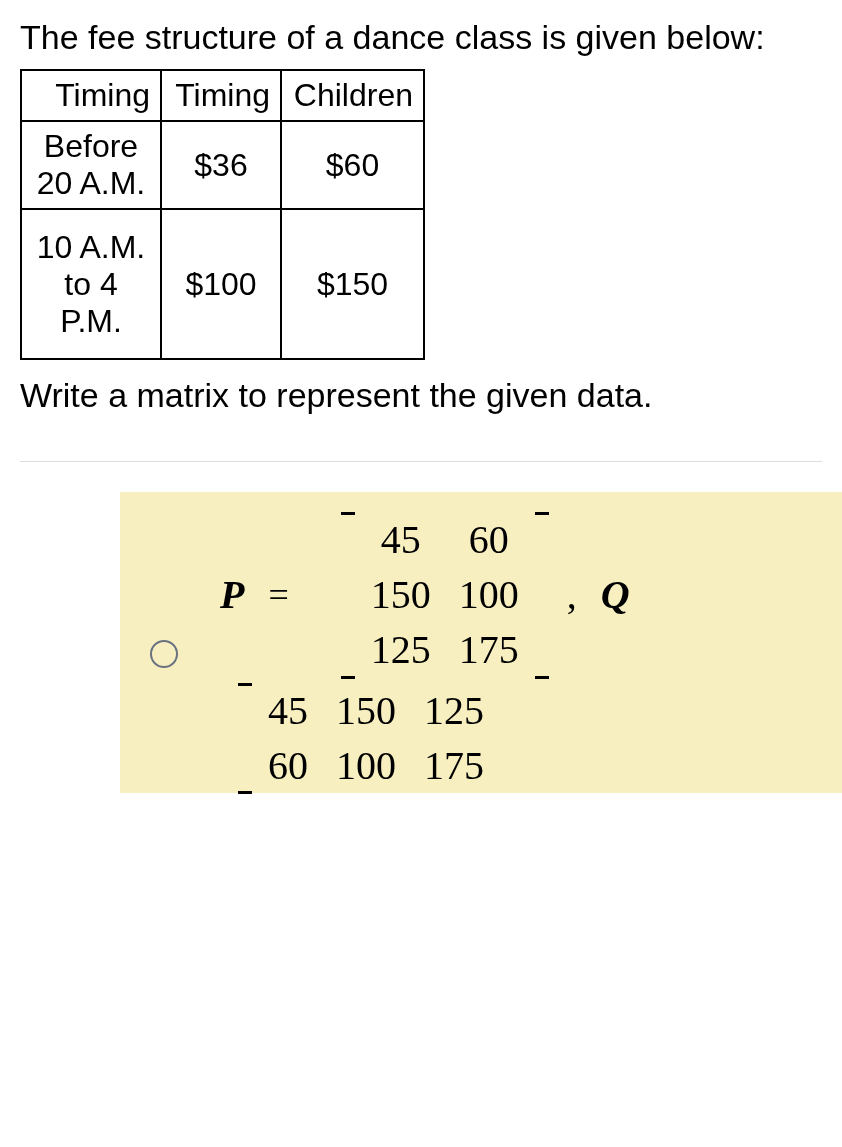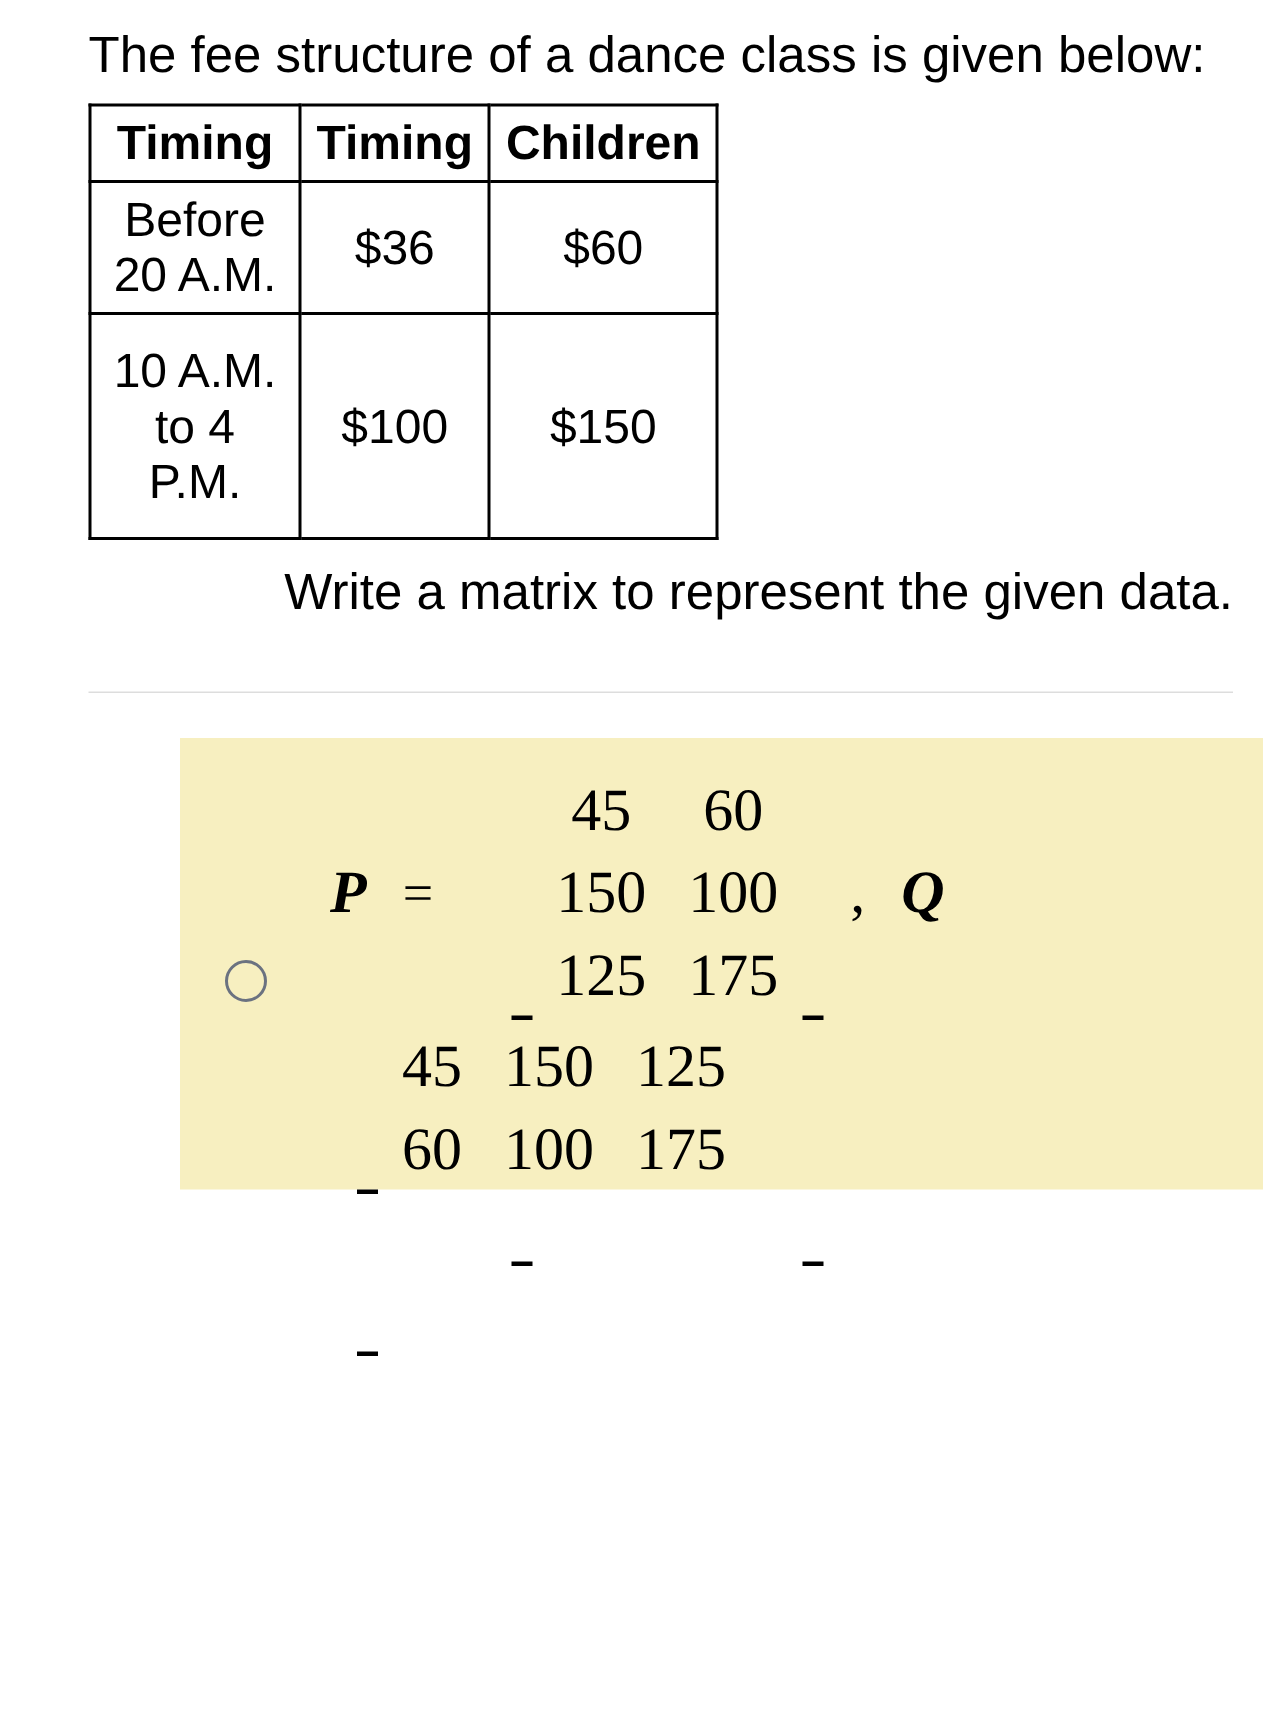--- a/index.html
+++ b/index.html
@@ -8,52 +8,51 @@
     padding: 0;
     font-family: Arial, Helvetica, sans-serif;
     background: #fff;
     width: 842px;
     height: 1147px;
     overflow: hidden;
     position: relative;
   }
   .content {
     padding: 12px 20px 0 20px;
-    margin-left: 39px;
   }
   .intro {
     font-size: 34px;
     line-height: 1.5;
     color: #000;
     margin-bottom: 6px;
   }
   table.fee {
     border-collapse: collapse;
     margin-bottom: 10px;
   }
   table.fee th, table.fee td {
     border: 2px solid #000;
     font-size: 32px;
     font-weight: normal;
     padding: 6px 10px;
     text-align: center;
     color: #000;
   }
   table.fee th {
-    font-weight: bold;
+    font-weight: normal;
+    text-align: right;
   }
   .col-timing { width: 140px; }
   .col-adult { width: 120px; }
   .col-children { width: 143px; }
   .tall-cell { height: 150px; }
   .prompt {
     font-size: 34px;
     line-height: 1.5;
     color: #000;
-    text-align: right;
   }
   hr.sep {
     border: none;
     border-top: 1px solid #ddd;
     margin: 40px 0 30px 0;
   }
   .answer-block {
     background: #f7efc0;
     margin: 0 0 0 120px;
     padding: 20px 30px 0 30px;
@@ -82,21 +81,21 @@
     font-style: italic;
     font-size: 40px;
     font-weight: bold;
   }
   .eq {
     font-family: 'Times New Roman', Times, serif;
     font-size: 36px;
   }
   .matrix {
     display: inline-flex;
-    align-items: flex-end;
+    align-items: flex-start;
     font-family: 'Times New Roman', Times, serif;
     font-size: 40px;
     padding-left: 28px;
   }
   .bracket {
     width: 14px;
     position: relative;
   }
   .bracket::before, .bracket::after {
     content: "";

